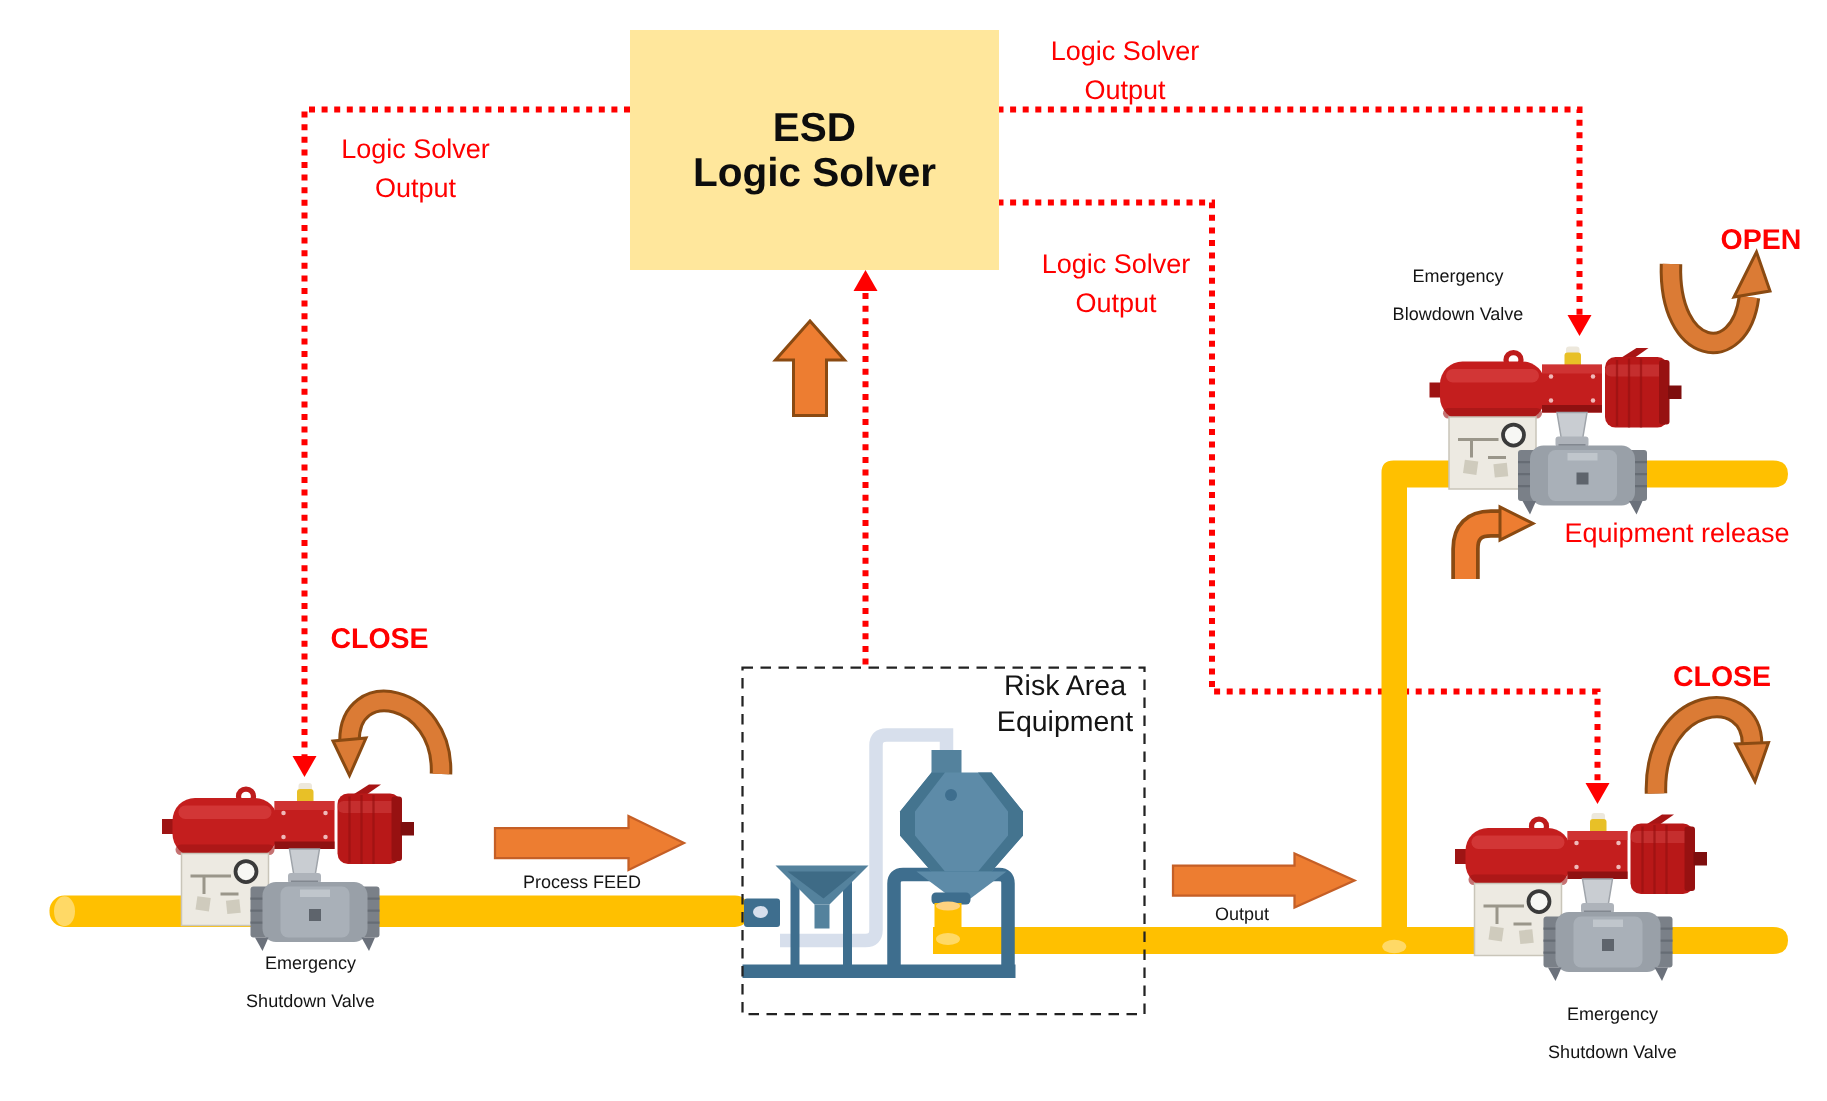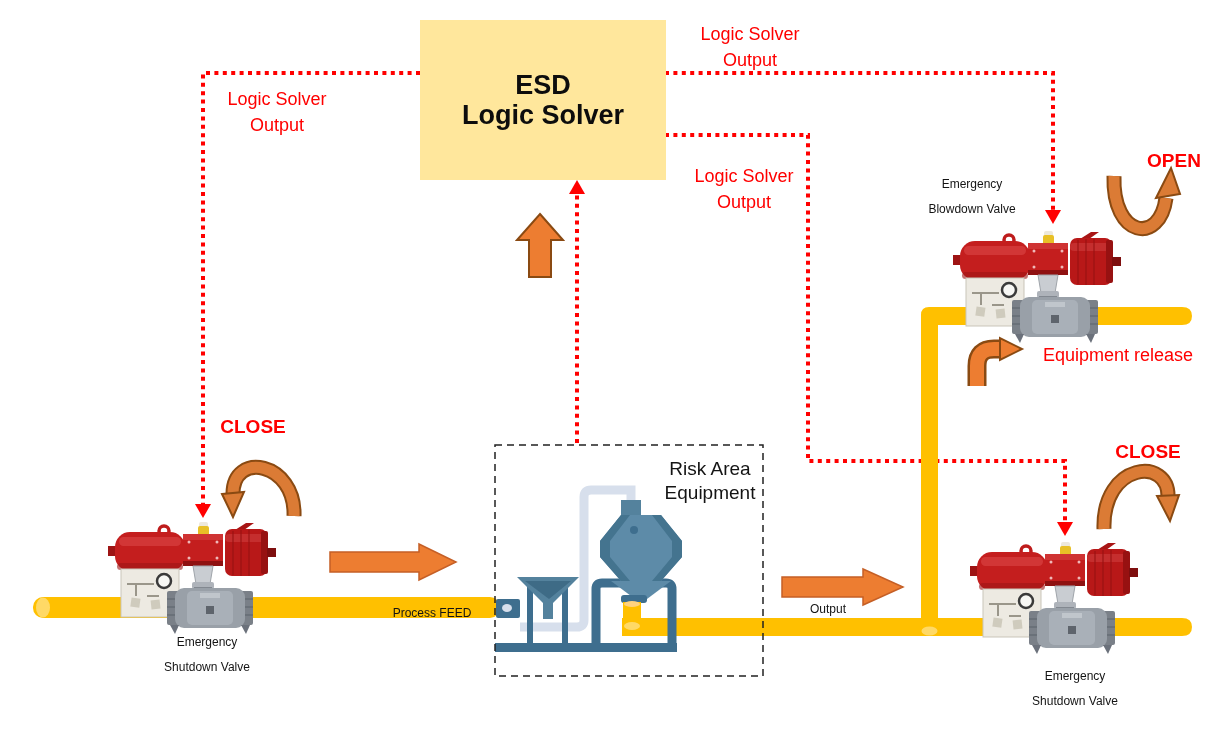--- a/index.html
+++ b/index.html
@@ -157,25 +157,25 @@
 <div class="lbl red ctr" style="left:750px;top:21px;">Logic Solver
 Output</div>
 <div class="lbl red ctr" style="left:744px;top:163px;">Logic Solver
 Output</div>
 
 <div class="lbl act ctr" style="left:253px;top:414px;">CLOSE</div>
 <div class="lbl act ctr" style="left:1154px;top:148px;margin-left:20px;">OPEN</div>
 <div class="lbl act ctr" style="left:1148px;top:439px;">CLOSE</div>
 <div class="lbl red" style="left:1043px;top:342px;">Equipment release</div>
 
-<div class="lbl blk ctr" style="left:388px;top:601px;margin-left:44px;">Process FEED</div>
+<div class="lbl blk ctr" style="left:388px;top:576px;">Process FEED</div>
 <div class="lbl blk ctr" style="left:828px;top:597px;">Output</div>
 
 <div class="lbl blk ctr" style="left:207px;top:630px;">Emergency
 Shutdown Valve</div>
 <div class="lbl blk ctr" style="left:972px;top:172px;">Emergency
 Blowdown Valve</div>
 <div class="lbl blk ctr" style="left:1075px;top:664px;">Emergency
 Shutdown Valve</div>
-<div class="lbl blk ctr risk" style="left:710px;top:457px;">Risk Area
+<div class="lbl blk ctr risk" style="left:710px;top:446px;">Risk Area
 Equipment</div>
 
 </div>
 
 </body></html>

